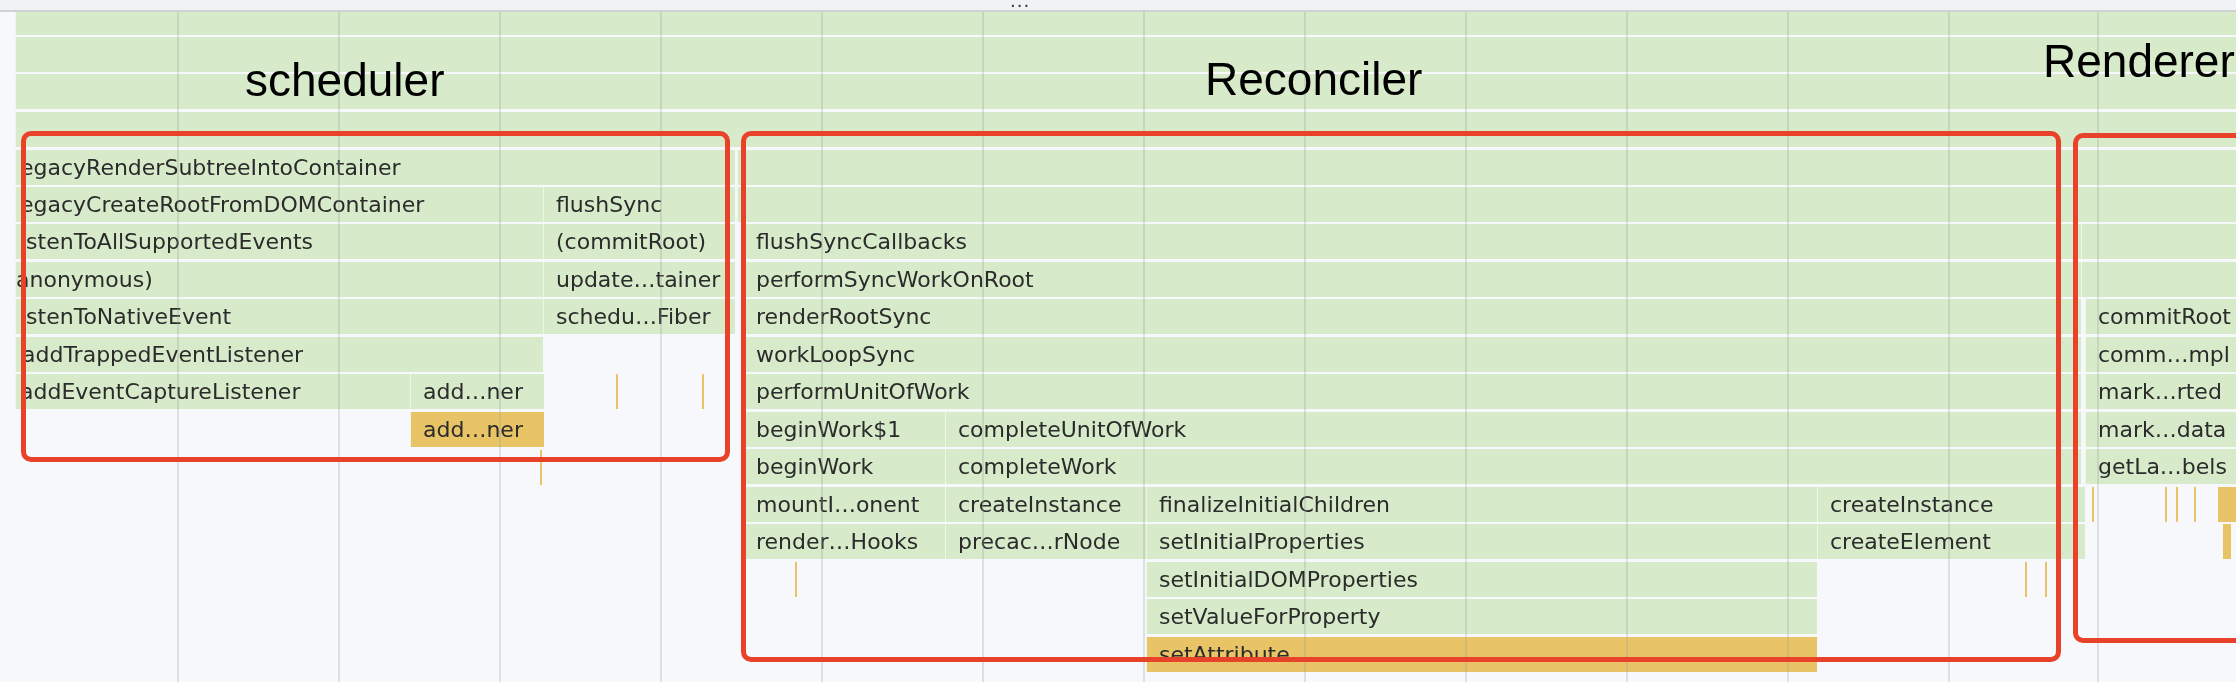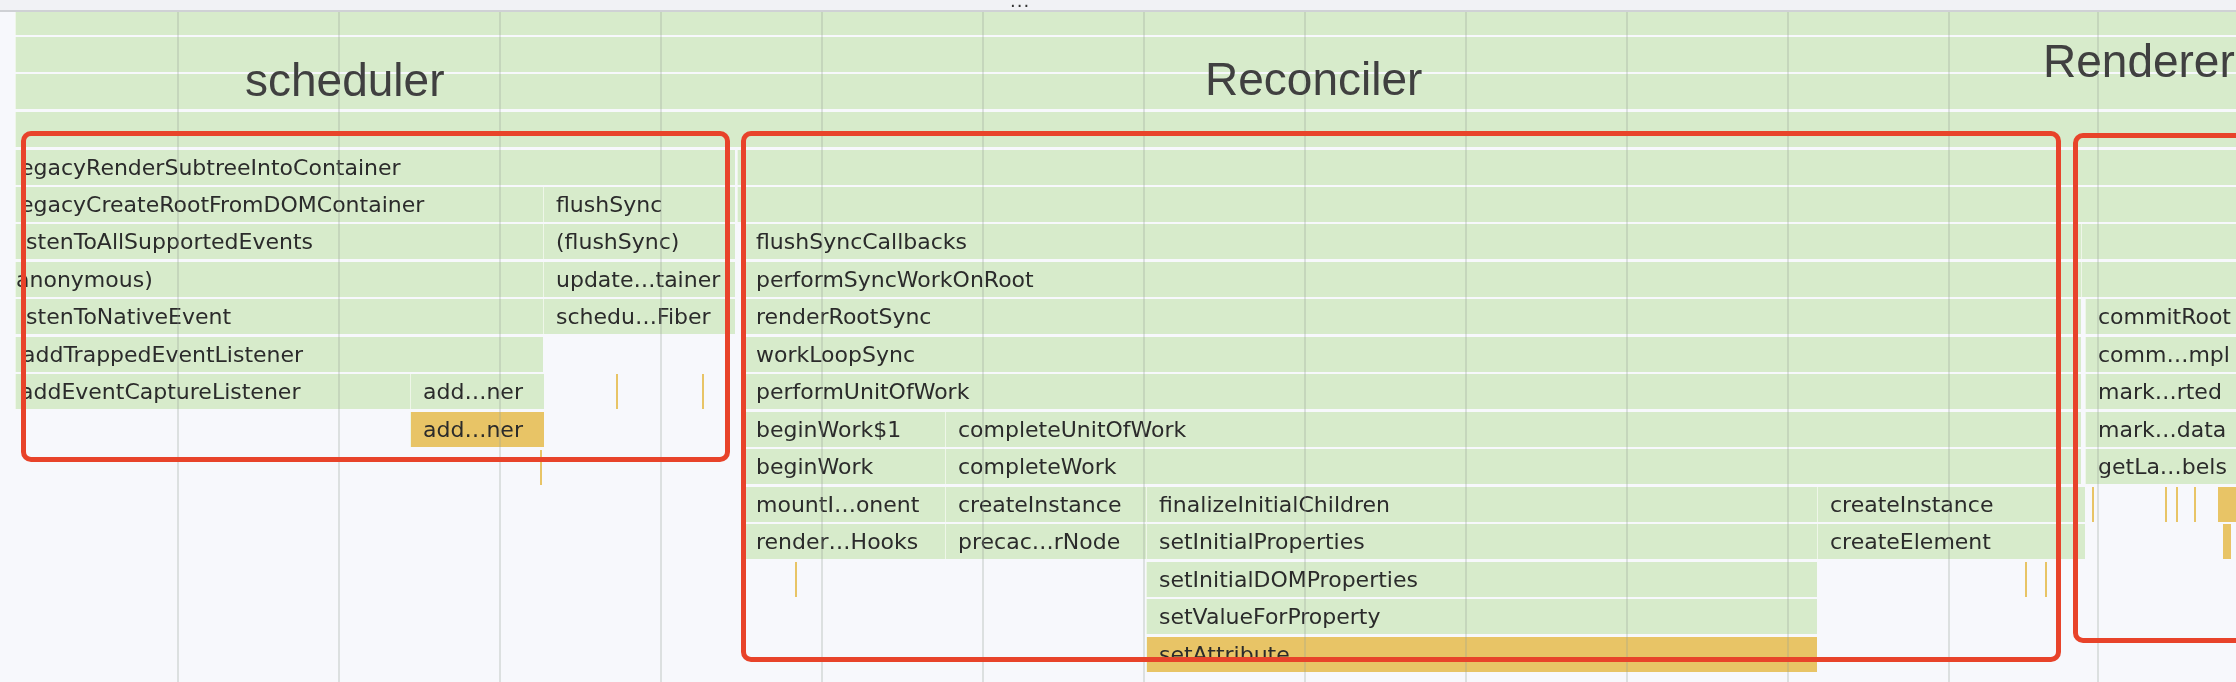--- a/index.html
+++ b/index.html
@@ -6,21 +6,21 @@
   body { width:2236px; height:682px; position:relative; overflow:hidden; background:#f7f8fc; font-family:"DejaVu Sans", sans-serif; }
   .topbar { position:absolute; left:0; top:0; width:2236px; height:10px; background:#f1f2f5; border-bottom:2px solid #cfd1d5; }
   .dots { position:absolute; left:1010px; top:-10px; font-size:18px; color:#333; letter-spacing:1px; }
   .flame { position:absolute; left:0; top:12px; width:2236px; height:670px;margin-left:15px; }
   .grid { position:absolute; top:0; width:2px; height:670px; background:rgba(150,160,150,0.28); pointer-events:none; z-index:3; }
   .bar { position:absolute; height:35px; background:#d7ebcb; box-sizing:border-box; border-left:1px solid #eef6e8; white-space:nowrap; overflow:hidden; font-size:22px; color:#2b2b2b; line-height:35px; padding-left:12px; z-index:1; }
   .bar.hot { background:#e8c466; }
   .tick { position:absolute; width:2px; background:#e8c466; z-index:1; }
   .block { position:absolute; background:#e8c466; z-index:1; }
   .box { position:absolute; border:5px solid #e8432a; border-radius:10px; box-sizing:border-box; z-index:5; pointer-events:none; }
-  .anno { position:absolute; color:#404040; font-family:"Liberation Sans", sans-serif; font-size:46px; z-index:6; white-space:nowrap; }
+  .anno { position:absolute; color:#000000; font-family:"Liberation Sans", sans-serif; font-size:46px; z-index:6; white-space:nowrap; }
 </style>
 </head>
 <body>
 
 <div class="topbar">
   <span class="dots">...</span>
 </div>
 
 <div class="flame">
 
@@ -44,21 +44,21 @@
   <div class="bar" style="left:0;top:100px;width:2236px"></div>
 
   <div class="bar" style="left:0;top:138px;width:720px;padding-left:4px">egacyRenderSubtreeIntoContainer</div>
   <div class="bar" style="left:722px;top:138px;width:1514px"></div>
 
   <div class="bar" style="left:0;top:175px;width:528px;padding-left:4px">egacyCreateRootFromDOMContainer</div>
   <div class="bar" style="left:528px;top:175px;width:192px">flushSync</div>
   <div class="bar" style="left:722px;top:175px;width:1514px"></div>
 
   <div class="bar" style="left:0;top:212px;width:528px;padding-left:4px">istenToAllSupportedEvents</div>
-  <div class="bar" style="left:528px;top:212px;width:192px">(flushSync)</div>
+  <div class="bar" style="left:528px;top:212px;width:192px">(commitRoot)</div>
   <div class="bar" style="left:728px;top:212px;width:1338px">flushSyncCallbacks</div>
   <div class="bar" style="left:2066px;top:212px;width:170px"></div>
 
   <div class="bar" style="left:0;top:250px;width:528px;padding-left:0">anonymous)</div>
   <div class="bar" style="left:728px;top:250px;width:1338px">performSyncWorkOnRoot</div>
   <div class="bar" style="left:528px;top:250px;width:192px">update…tainer</div>
   <div class="bar" style="left:2066px;top:250px;width:170px"></div>
 
   <div class="bar" style="left:0;top:287px;width:528px;padding-left:4px">istenToNativeEvent</div>
   <div class="bar" style="left:528px;top:287px;width:192px">schedu…Fiber</div>

